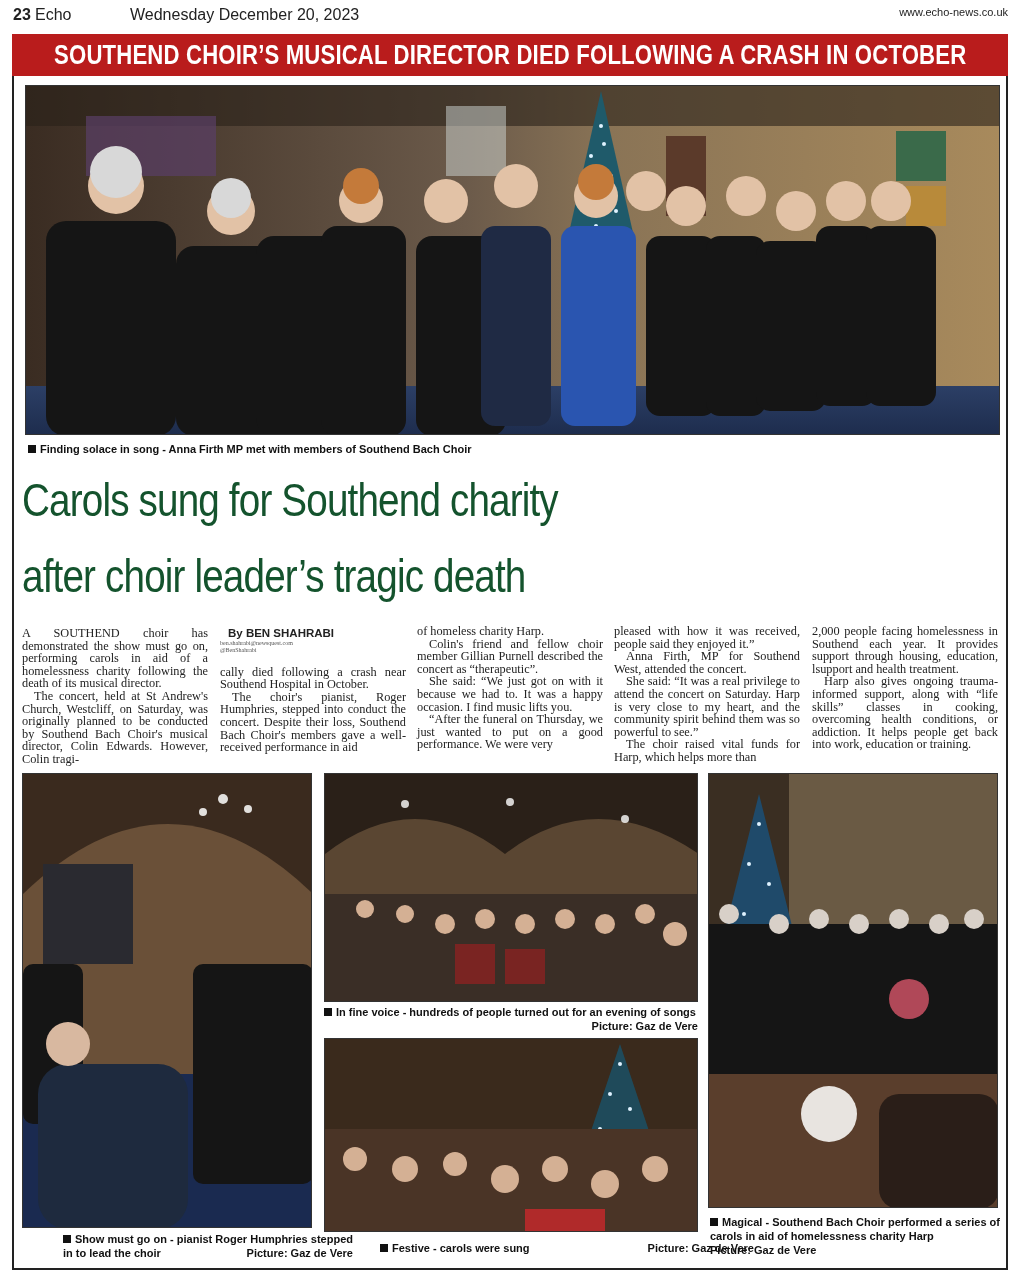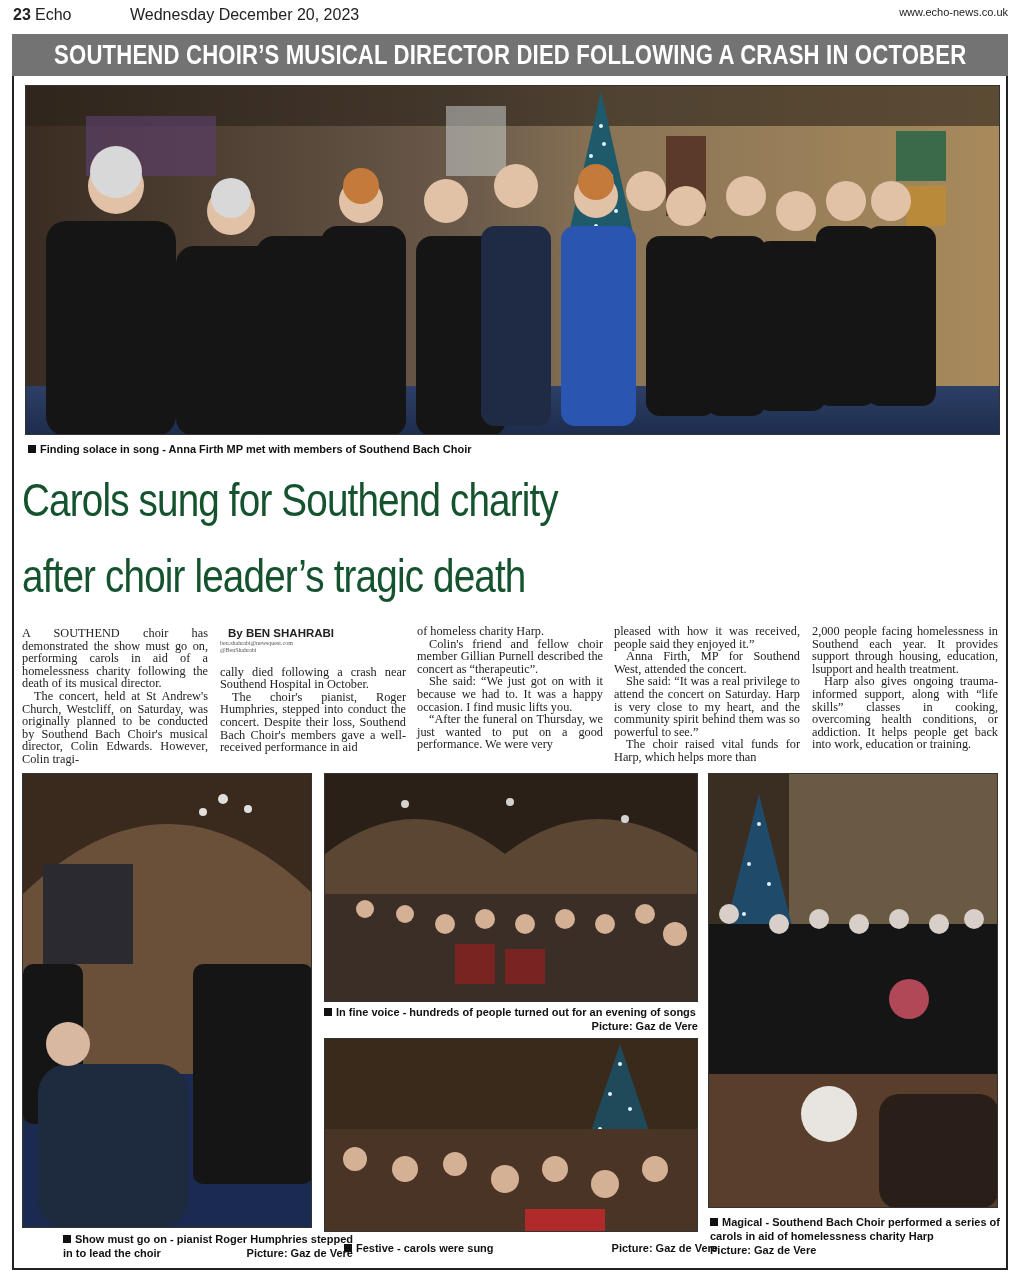--- a/index.html
+++ b/index.html
@@ -4,21 +4,21 @@
 <style>
   html,body{margin:0;padding:0;background:#fff;}
   body{width:1024px;height:1280px;position:relative;overflow:hidden;font-family:"Liberation Sans",sans-serif;color:#1a1a1a;}
   .abs{position:absolute;}
   .topline{top:6px;font-size:16px;color:#222;}
   .page-no{left:13px;font-weight:bold;}
   .pub{left:35px;}
   .date{left:130px;}
   .site{right:16px;font-size:11px;}
   .frame{left:12px;top:34px;width:996px;height:1236px;border:2px solid #222;box-sizing:border-box;}
-  .banner{left:12px;top:34px;width:996px;height:42px;background:#737373;color:#fff;font-family:"Liberation Sans",sans-serif;font-weight:bold;font-size:27px;letter-spacing:0.2px;display:flex;align-items:center;justify-content:center;transform-origin:center;}
+  .banner{left:12px;top:34px;width:996px;height:42px;background:#b91c1c;color:#fff;font-family:"Liberation Sans",sans-serif;font-weight:bold;font-size:27px;letter-spacing:0.2px;display:flex;align-items:center;justify-content:center;transform-origin:center;}
   .banner span{display:inline-block;transform:scaleX(0.82);white-space:nowrap;}
   .photo{border:1px solid #333;box-sizing:border-box;overflow:hidden;}
   .caption{font-size:11px;font-weight:bold;line-height:14px;color:#111;}
   .sq{display:inline-block;width:8px;height:8px;background:#111;margin-right:4px;vertical-align:0px;}
   .headline{left:22px;top:462px;width:990px;font-weight:normal;font-size:46px;line-height:76px;color:#14532d;letter-spacing:-1px;}
   .headline div{transform:scaleX(0.84);transform-origin:left center;white-space:nowrap;}
   .col{font-family:"Liberation Serif",serif;font-size:12.3px;line-height:12.6px;text-align:justify;color:#222;}
   .col p{margin:0;text-indent:0;}
   .col p.ind{text-indent:12px;}
   .byline{font-family:"Liberation Sans",sans-serif;font-weight:bold;font-size:11.5px;padding-left:8px;}
@@ -225,21 +225,21 @@
         <circle cx="80" cy="130" r="13"></circle>
         <circle cx="130" cy="125" r="12"></circle>
       <circle cx="180" cy="140" r="14"></circle>
         <circle cx="230" cy="130" r="13"></circle>
         <circle cx="280" cy="145" r="14"></circle>
         <circle cx="330" cy="130" r="13"></circle>
     </g>
     <rect x="200" y="170" width="80" height="24" fill="#b02a2a"></rect>
   </svg>
 </div>
-<div class="abs caption" style="left:308px;top:1241px;width:374px;padding-left:36px;">
+<div class="abs caption" style="left:344px;top:1241px;width:374px;padding-left:36px;">
   <span class="sq"></span><span>Festive -  carols were sung</span>
   <span class="credit">Picture: Gaz de Vere</span>
 </div>
 
 <div class="abs photo" style="left:708px;top:773px;width:290px;height:435px;">
   <svg width="290" height="435" viewBox="0 0 290 435">
     <rect width="290" height="435" fill="#3a2e22"></rect>
     <rect x="80" y="0" width="210" height="180" fill="#6a5a44"></rect>
     <polygon points="50,20 15,160 85,160" fill="#1f4a6a"></polygon>
     <g fill="#dff2ff">

